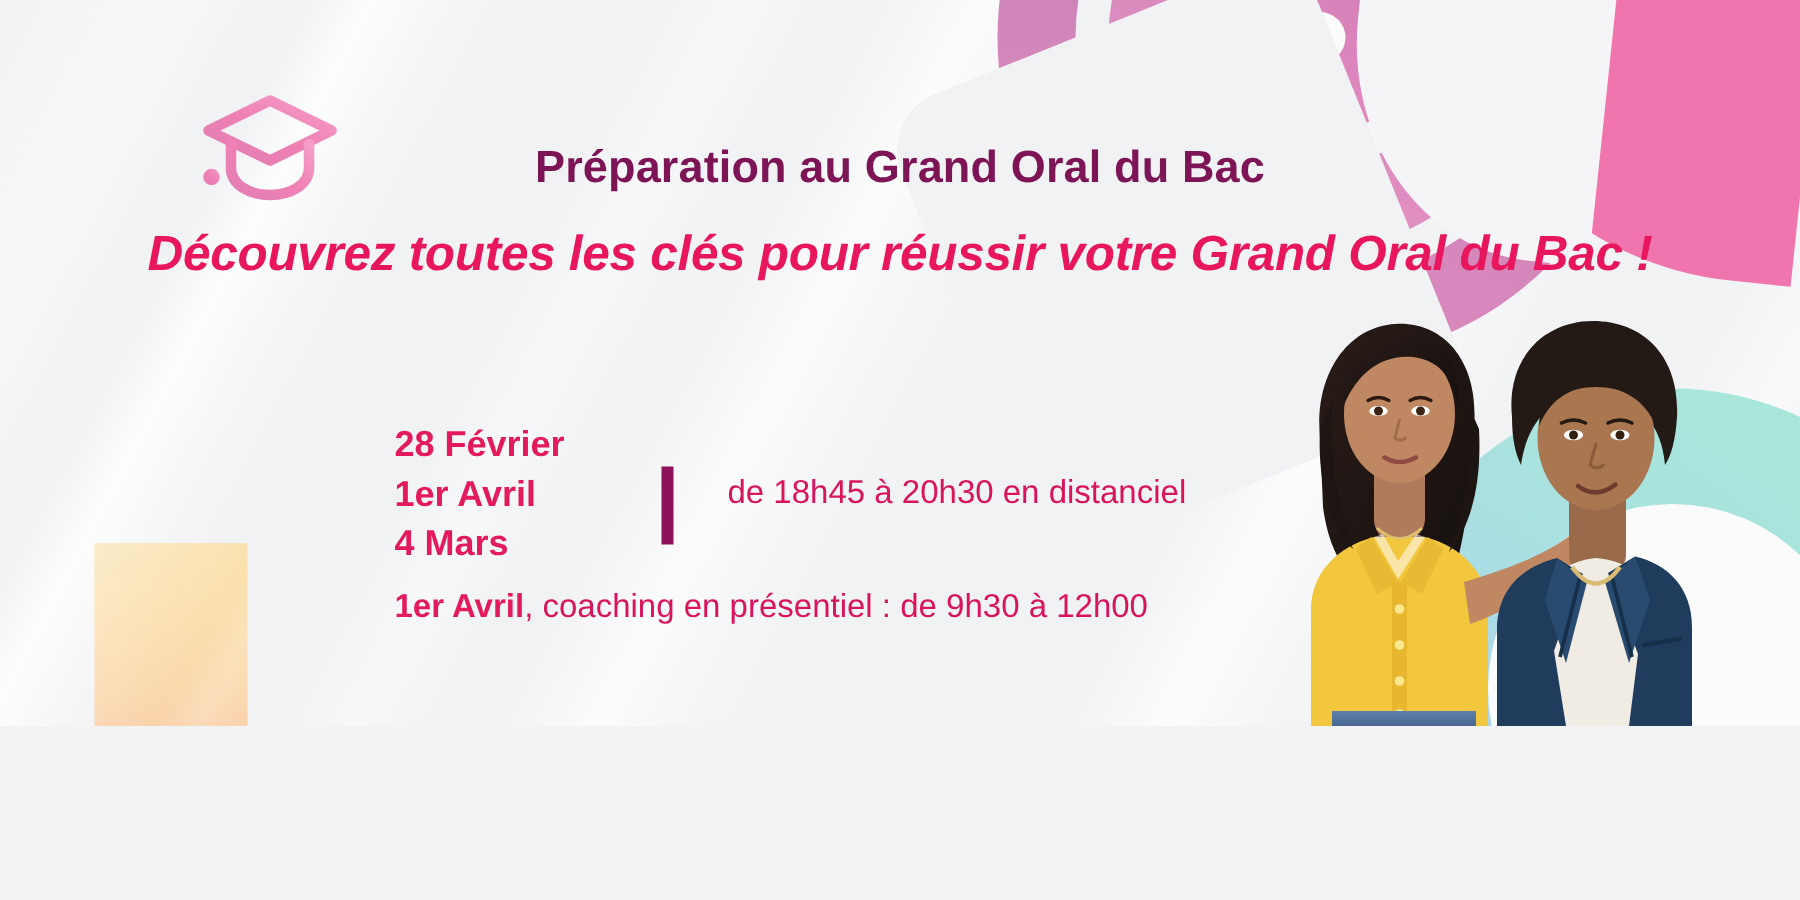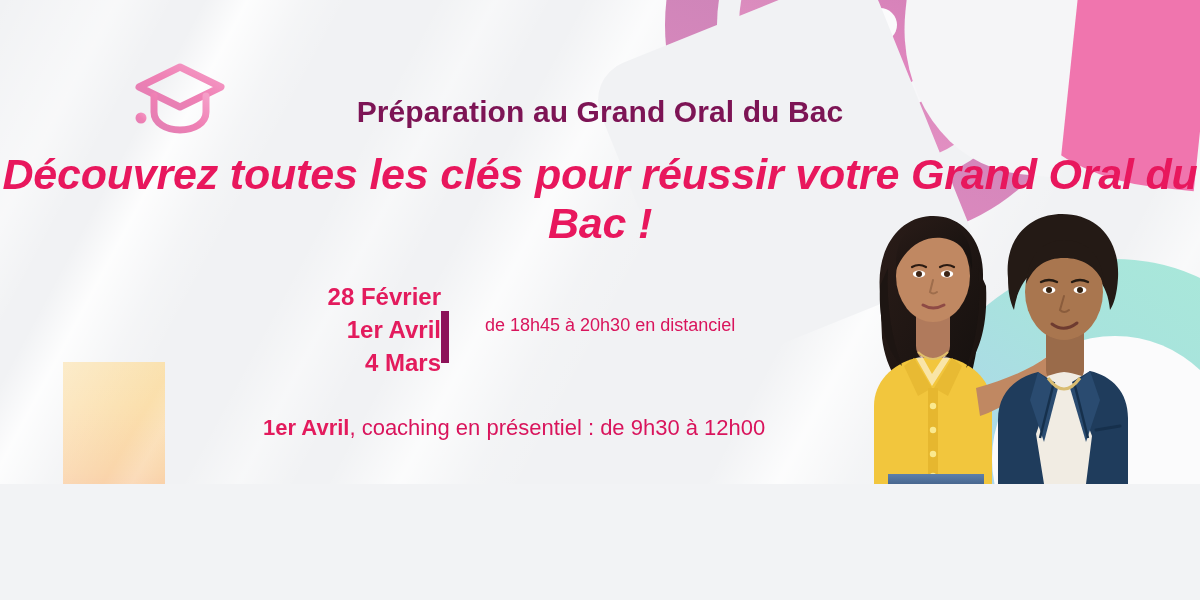--- a/index.html
+++ b/index.html
@@ -105,40 +105,40 @@
   .cap-icon{position:absolute;left:132px;top:58px;width:96px;height:84px;}
 
   
   .title{
     position:absolute;left:0;right:0;top:95px;text-align:center;
     font-size:30px;font-weight:bold;letter-spacing:.1px;
     color:#7d1455;
   }
   .subtitle{
     position:absolute;left:0;right:0;top:150px;text-align:center;
-    font-size:43px;font-weight:bold;font-style:italic;
+    font-size:33px;font-weight:bold;font-style:italic;
     color:#e8175d;letter-spacing:-.2px;
   }
 
   .details{position:absolute;left:263px;top:280px;width:640px;}
   .row-online{display:flex;align-items:flex-start;}
   .dates{
     font-size:24px;font-weight:bold;color:#e31b5d;line-height:1.38;
-    width:178px;flex:0 0 178px;text-align:right;
+    width:178px;flex:0 0 178px;
   }
   .divider{
     width:8px;height:52px;background:#8d1259;margin-top:31px;
     flex:0 0 8px;
   }
   .timing{
-    font-size:18px;color:#d9145c;margin-left:36px;margin-top:35px;
+    font-size:22px;color:#d9145c;margin-left:36px;margin-top:35px;
     white-space:nowrap;
   }
   .row-presentiel{
-    margin-top:36px;font-size:22px;color:#d9145c;white-space:nowrap;
+    margin-top:12px;font-size:22px;color:#d9145c;white-space:nowrap;
   }
   .row-presentiel .strong{font-weight:bold;color:#e31b5d;}
 
   
   .photo{position:absolute;right:62px;bottom:0;width:280px;height:310px;}
 </style>
 </head>
 <body>
 
 <div class="banner">

